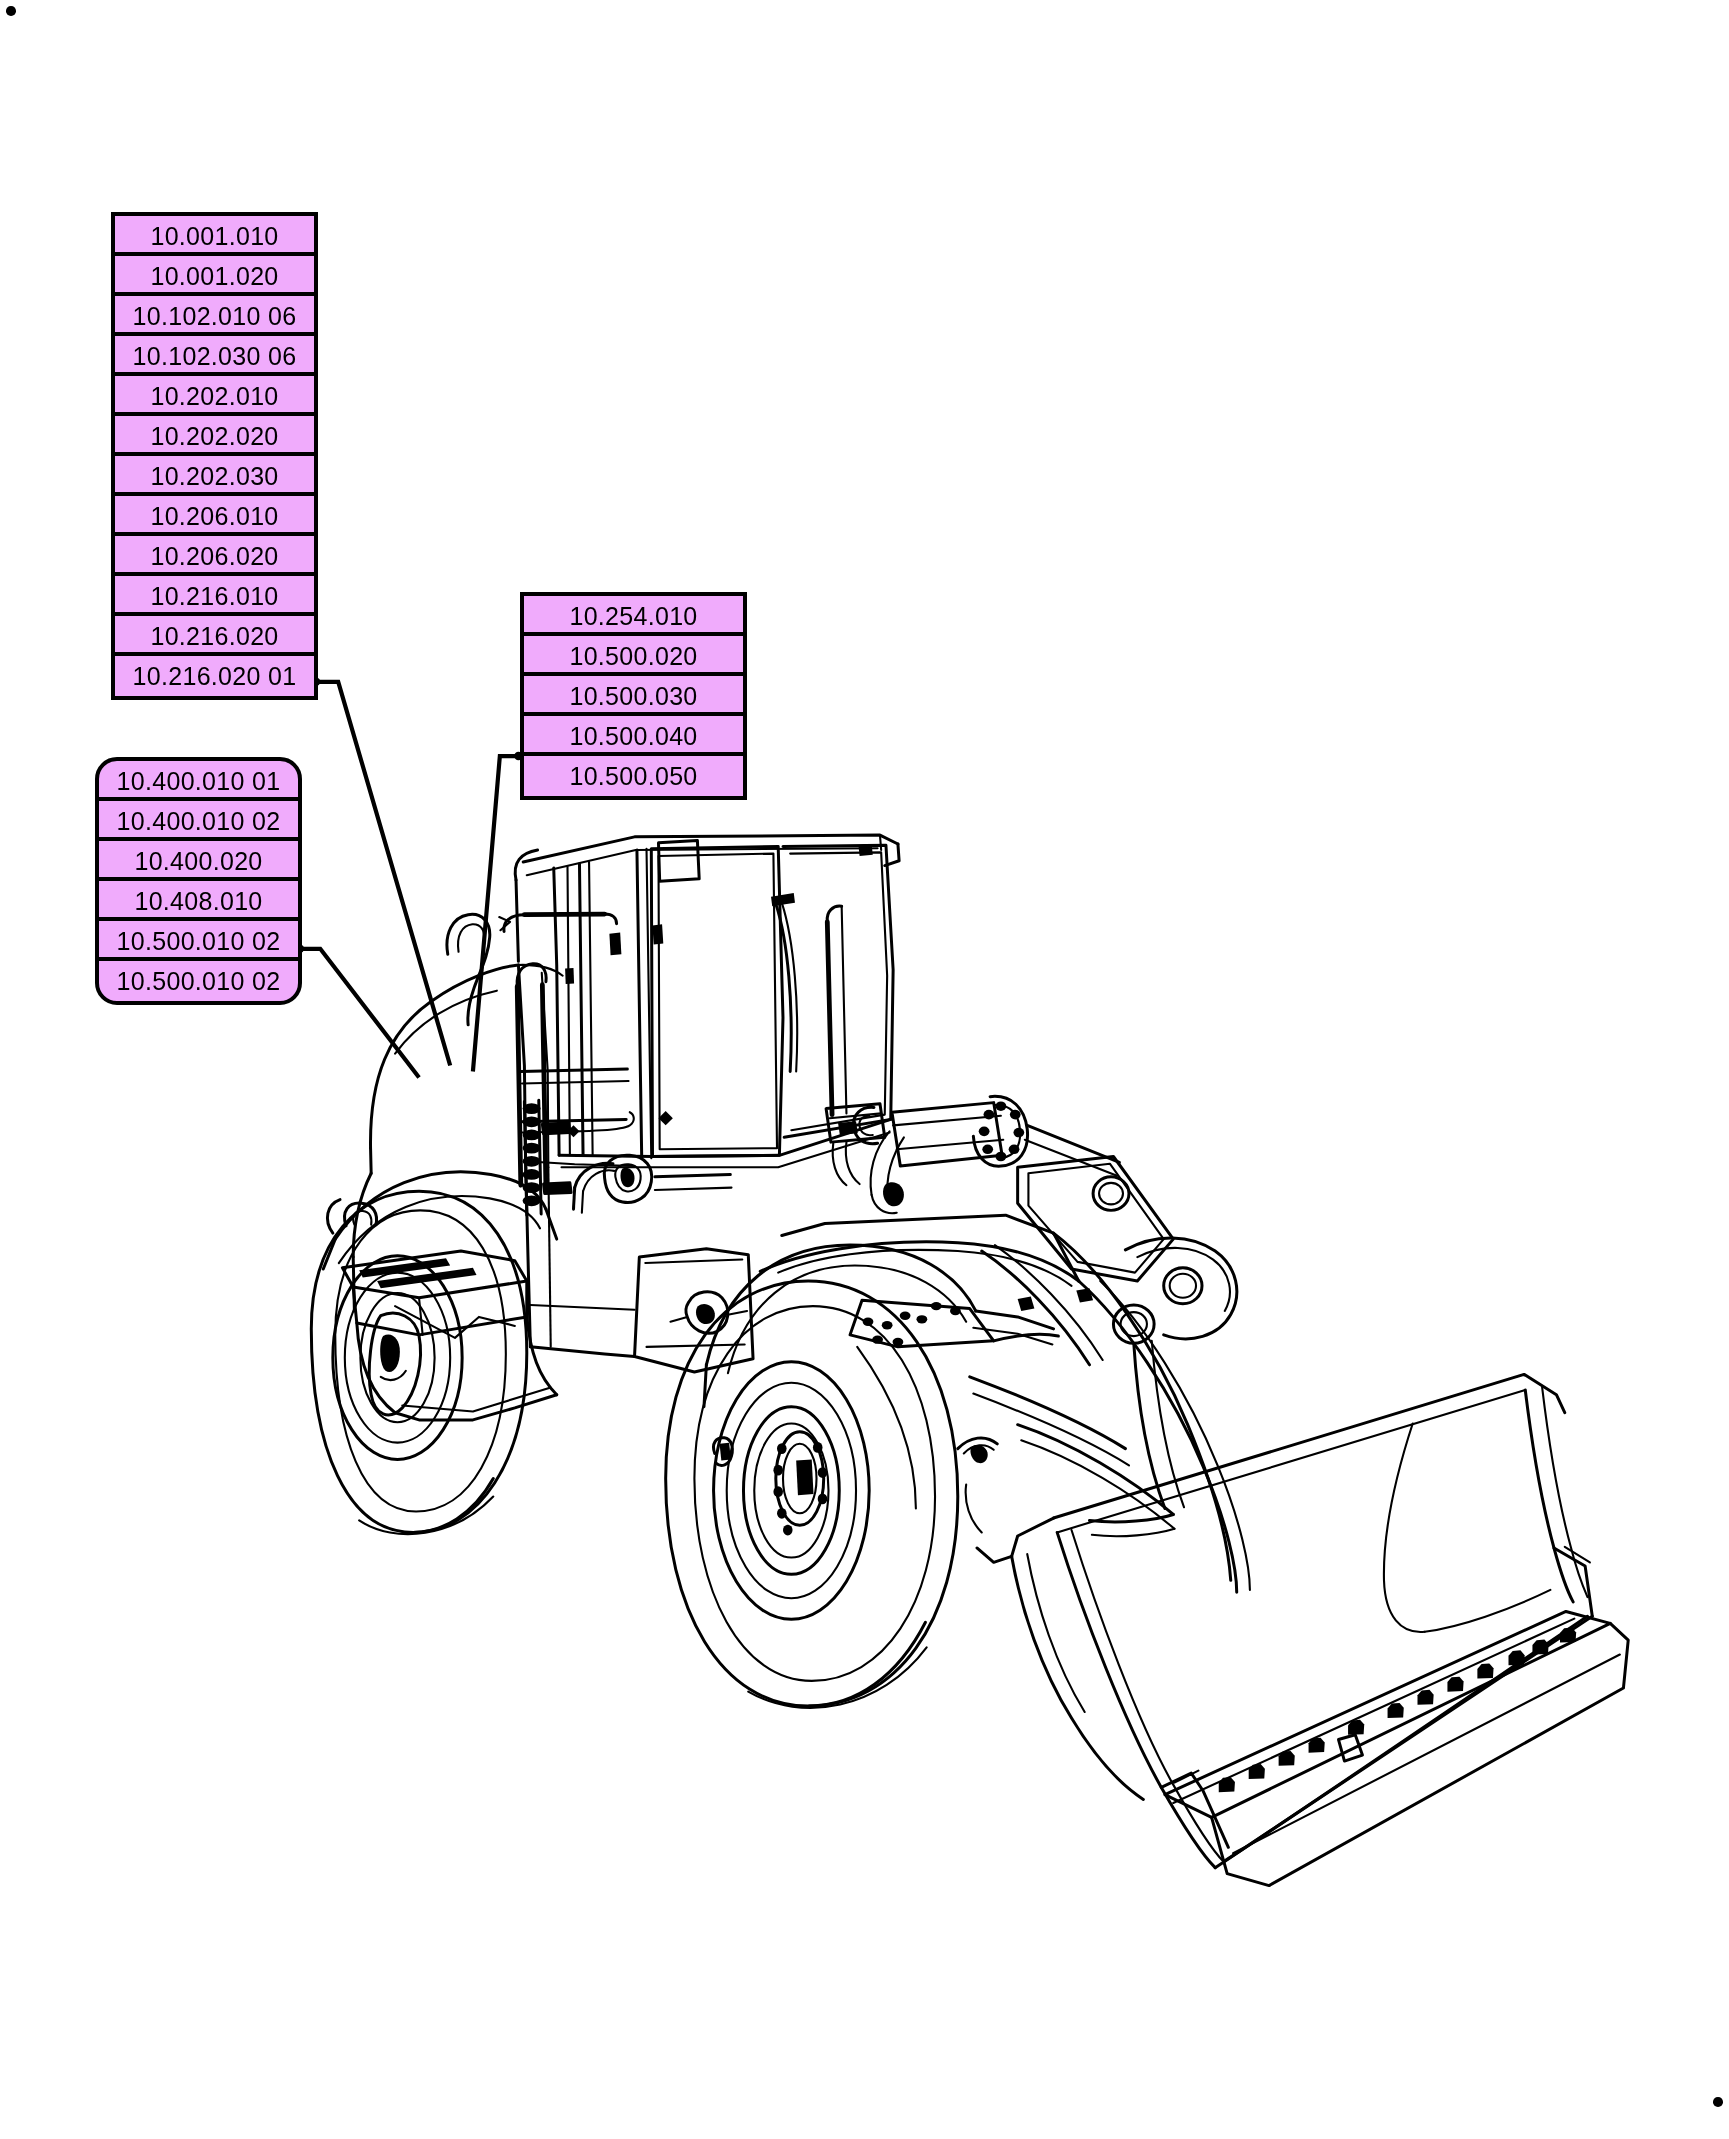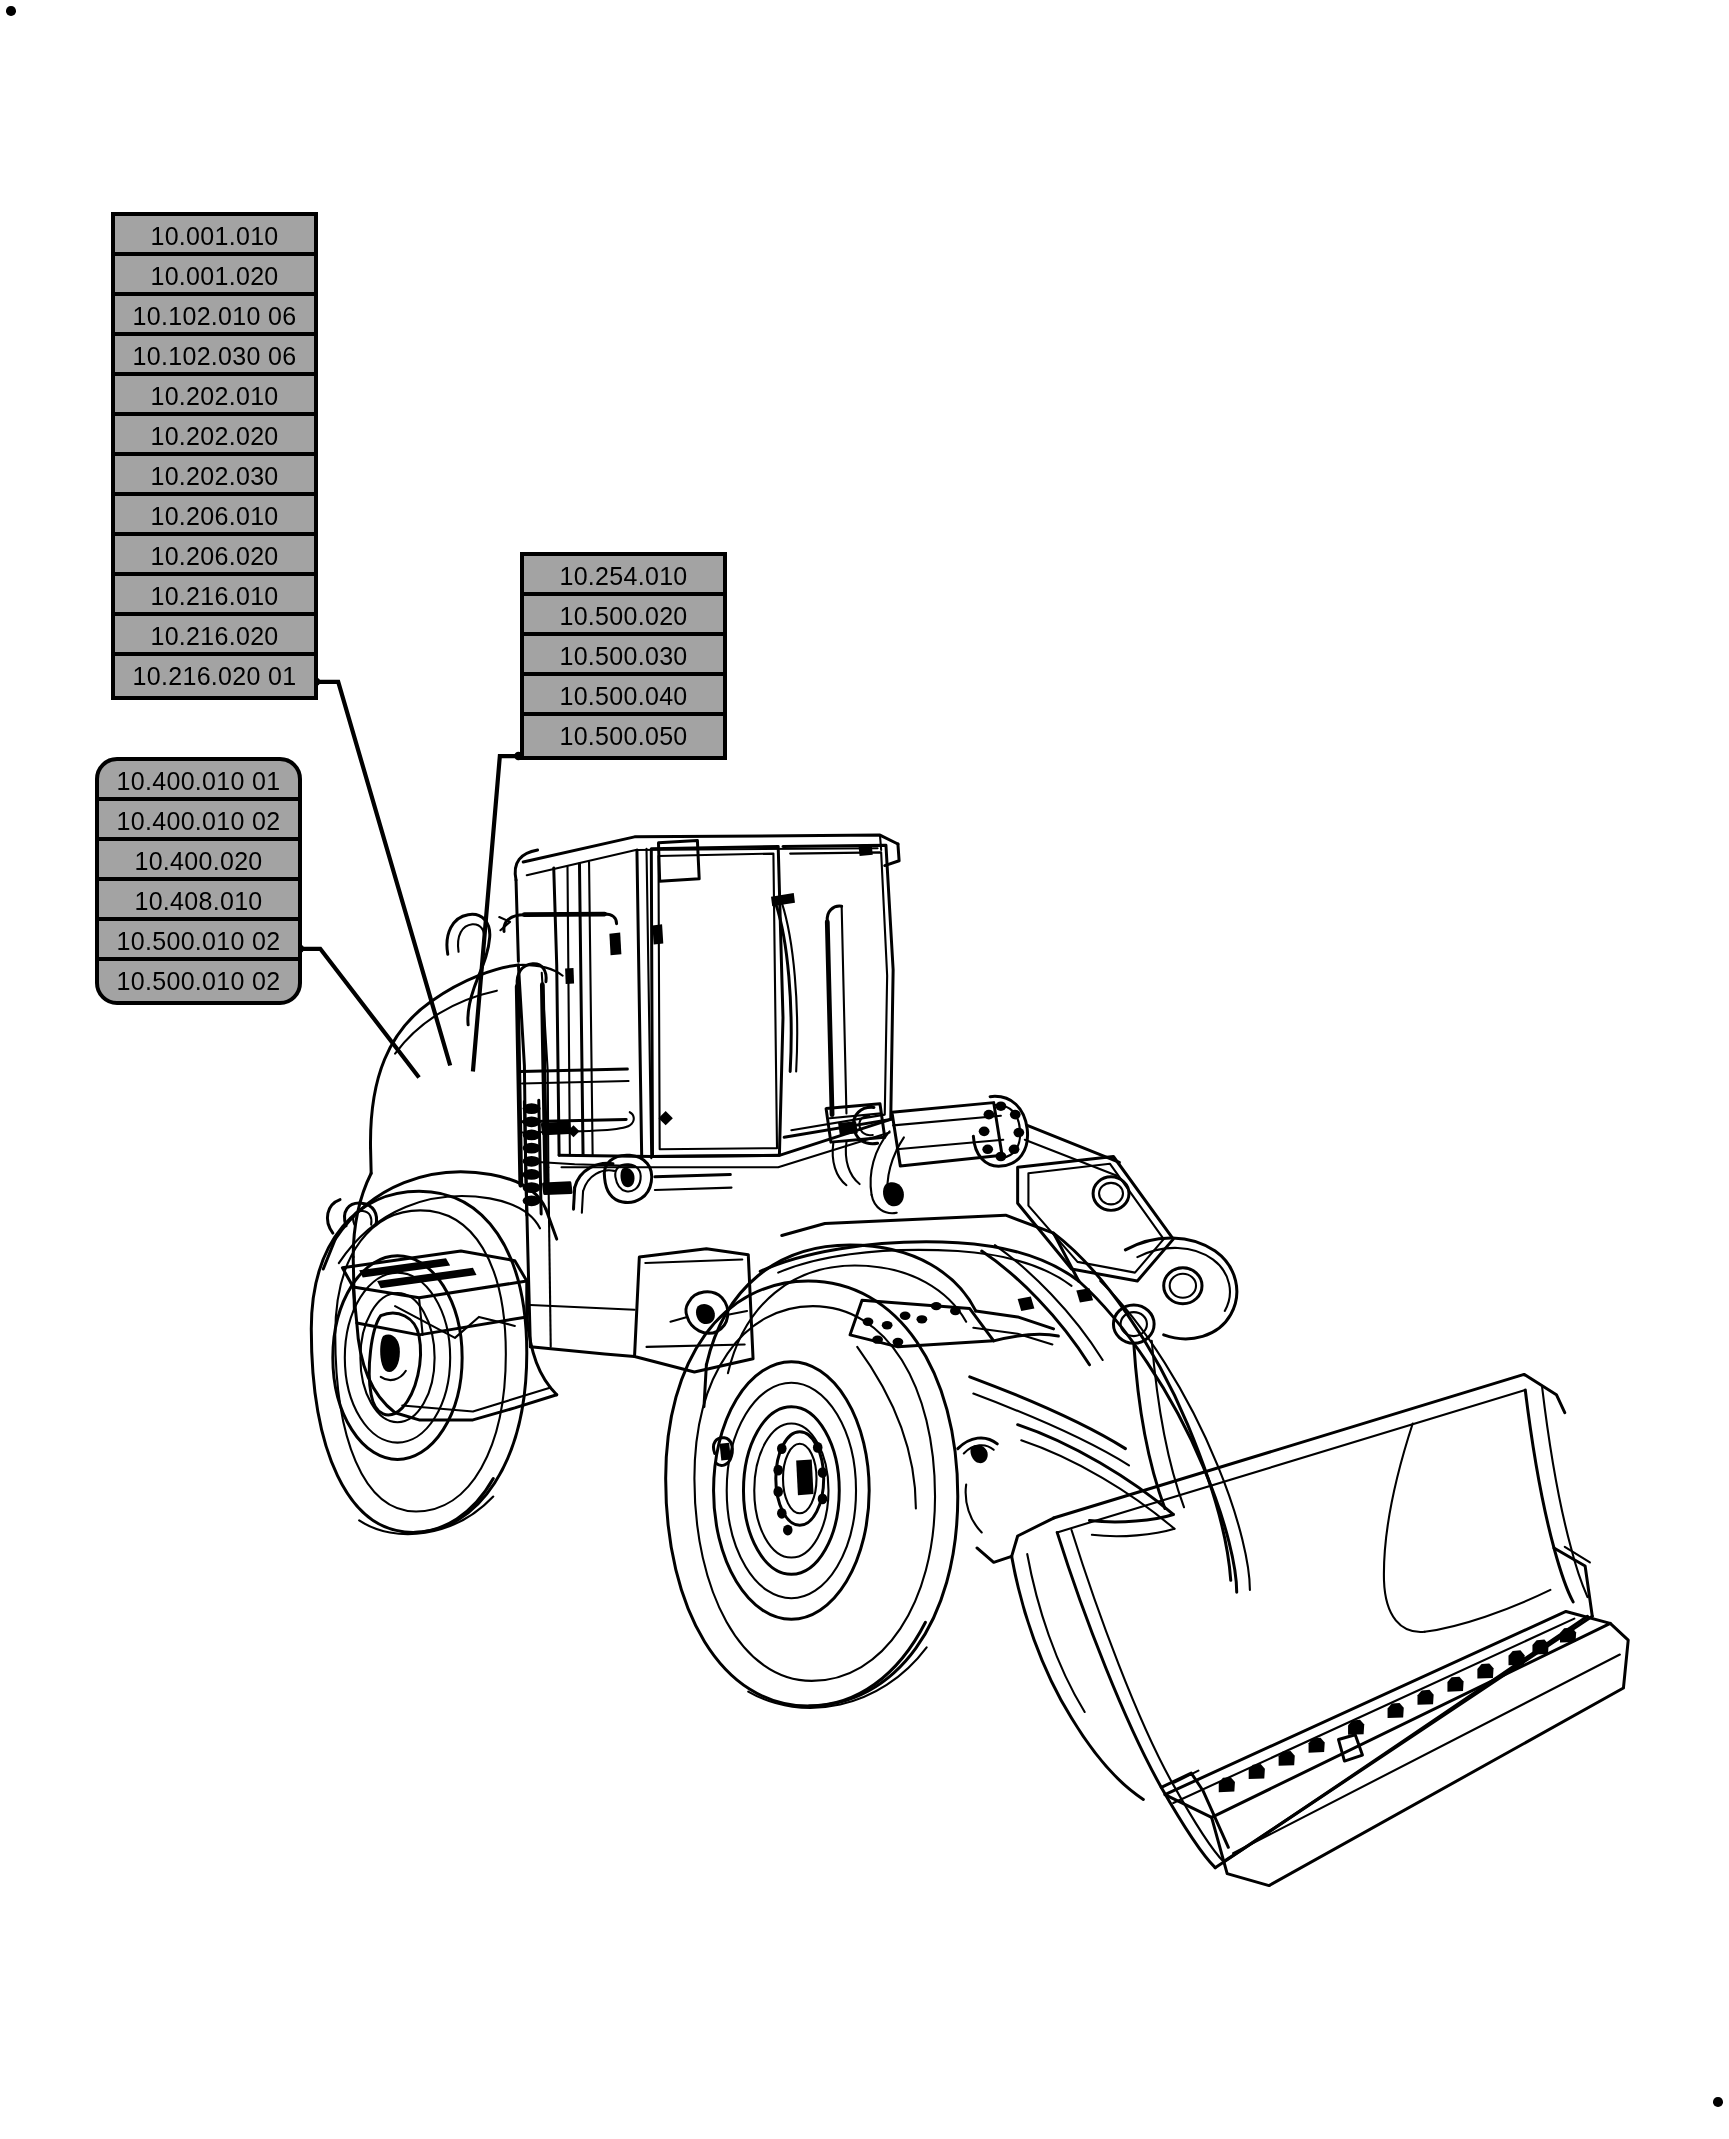--- a/index.html
+++ b/index.html
@@ -13,38 +13,38 @@
   .regmark{
     position:absolute;
     width:9.6px;height:9.6px;
     background:#000;
     border-radius:50%;
   }
   
   .labelgroup{
     position:absolute;
     border:4.2px solid #000;
-    background:#a3a3a3;
+    background:#f0abfc;
     box-sizing:border-box;
   }
   .labelrow{
     border-bottom:4.2px solid #000;
     height:40px;
     line-height:40px;
     text-align:center;
     font-size:25px;
     color:#000;
     letter-spacing:0.3px;
     white-space:nowrap;
     box-sizing:border-box;
   }
   .labelrow:last-child{border-bottom:none;}
   #grp1{ left:111px; top:212px;  width:207px; }
   #grp2{ left:95px; top:757px; width:207px;border-radius:22px; }
-  #grp3{ left:520px; top:552px;  width:207px; }
+  #grp3{ left:520px; top:592px;  width:227px; }
 
   #machine{
     position:absolute;left:0;top:0;width:1730px;height:2140px;
     pointer-events:none;
   }
   #machine .ln{fill:none;stroke:#000;stroke-width:5;stroke-linejoin:round;stroke-linecap:round;}
   #machine .thin{fill:none;stroke:#000;stroke-width:3.5;stroke-linejoin:round;stroke-linecap:round;}
   #machine .fat{fill:none;stroke:#000;stroke-width:8;stroke-linejoin:round;stroke-linecap:round;}
   #machine .sld{fill:#000;stroke:none;}
   #machine .leader{fill:none;stroke:#000;stroke-width:7;stroke-linejoin:miter;stroke-linecap:butt;}

